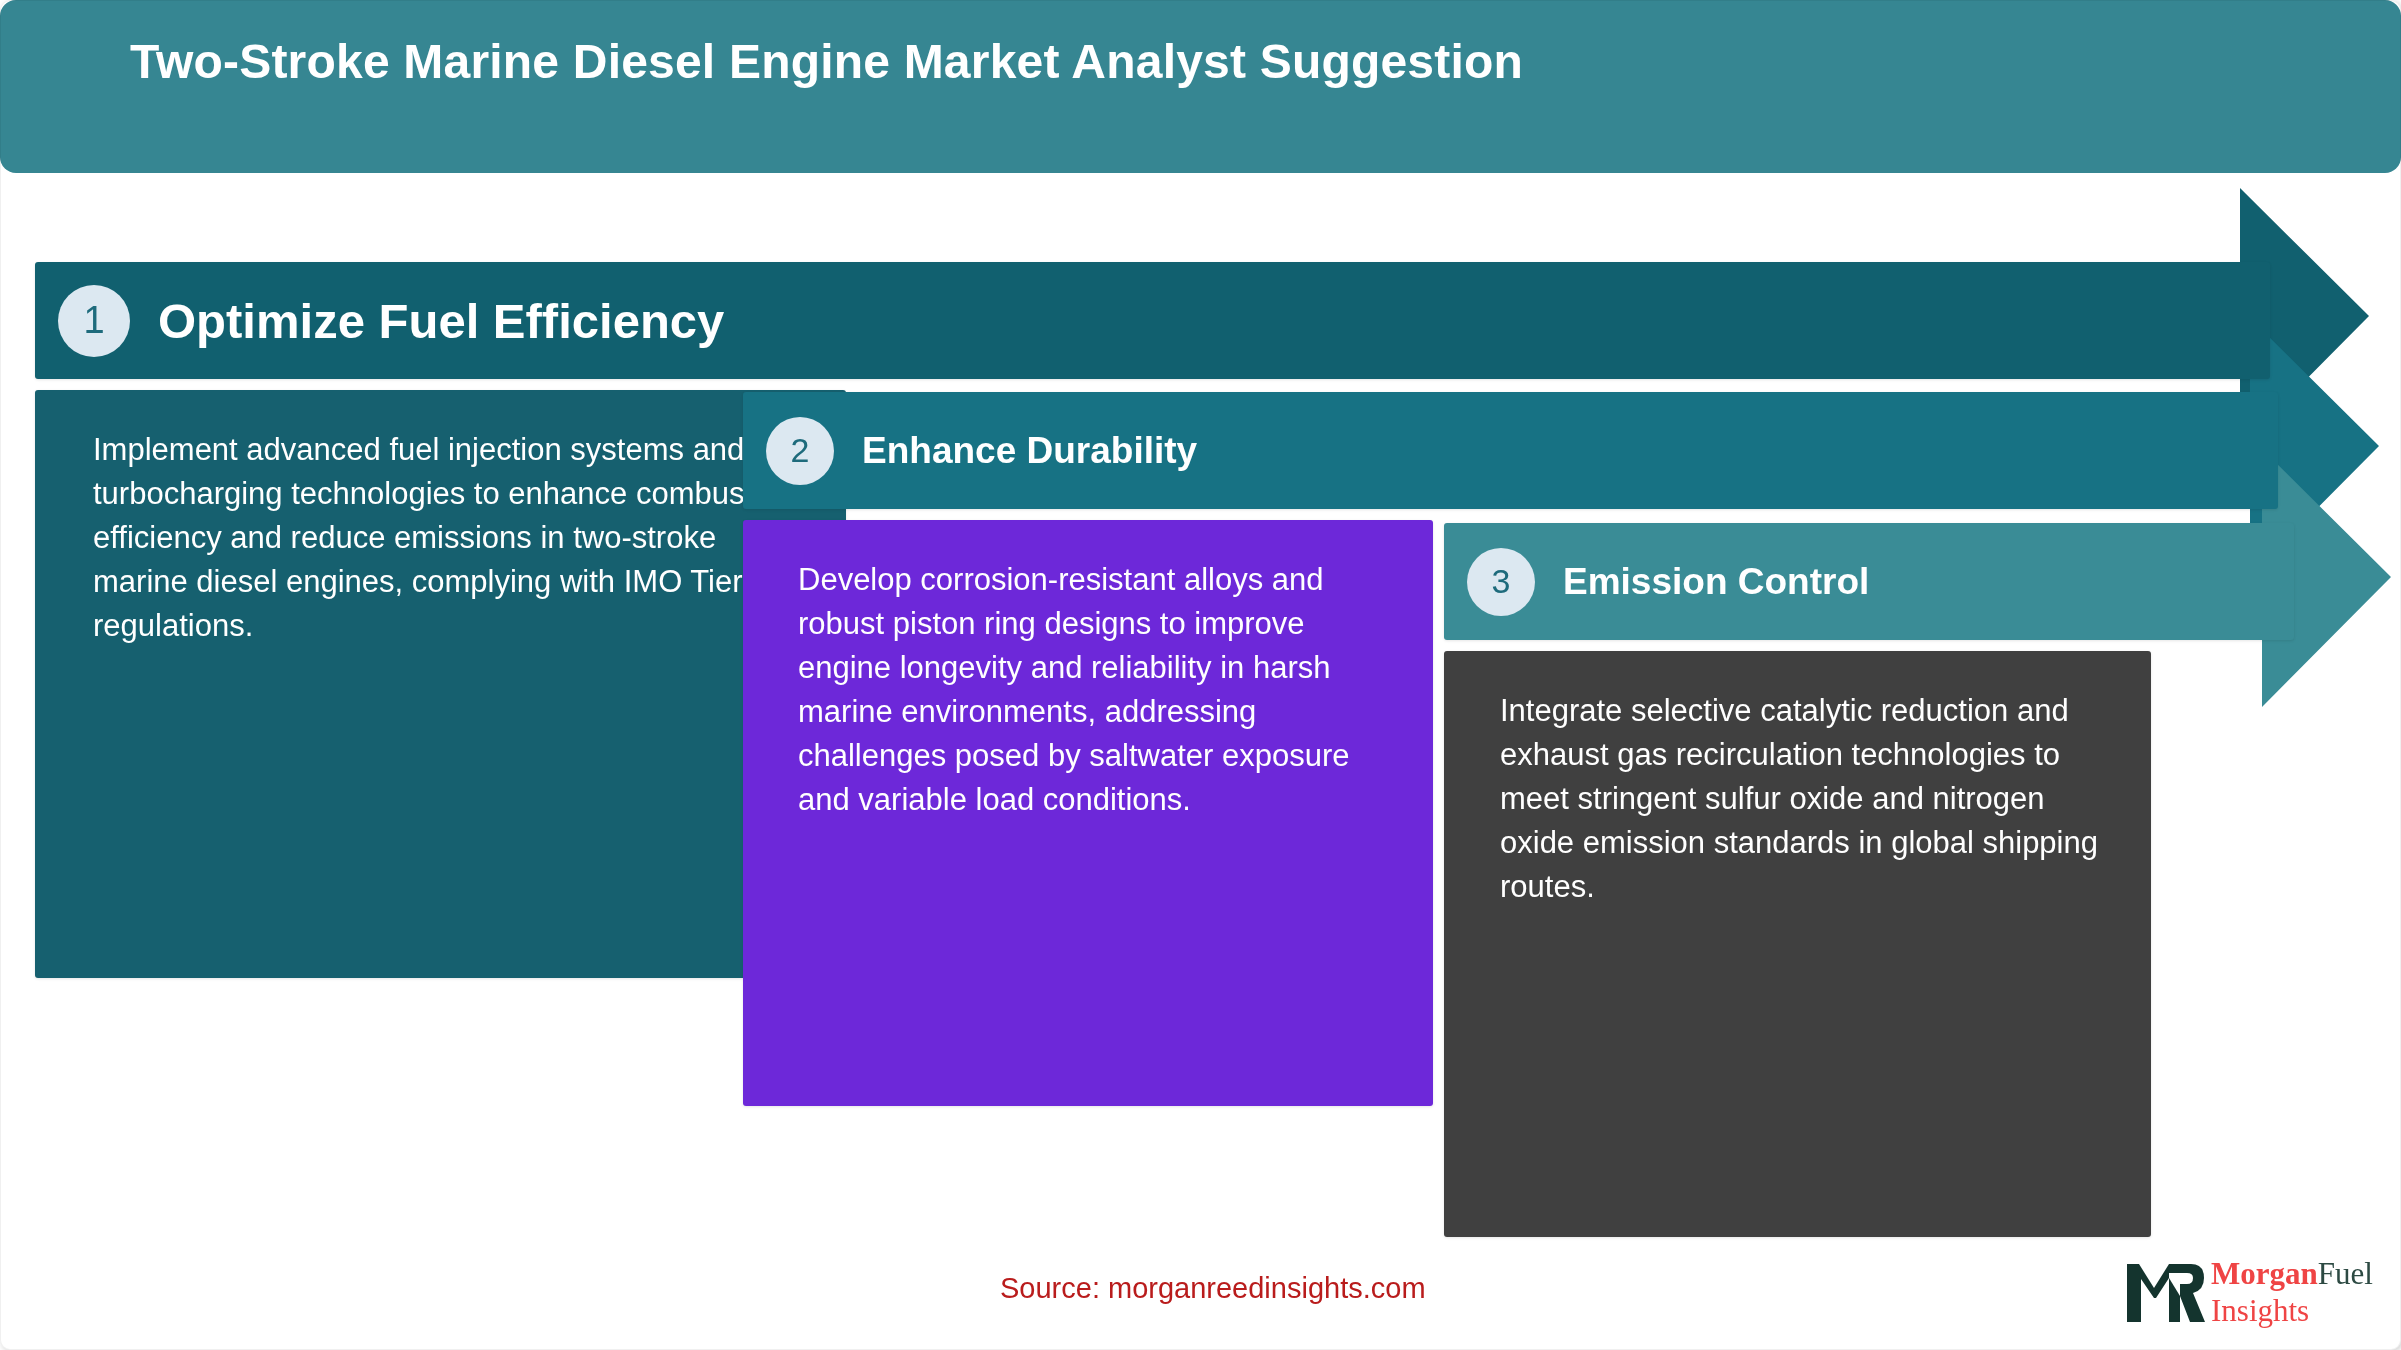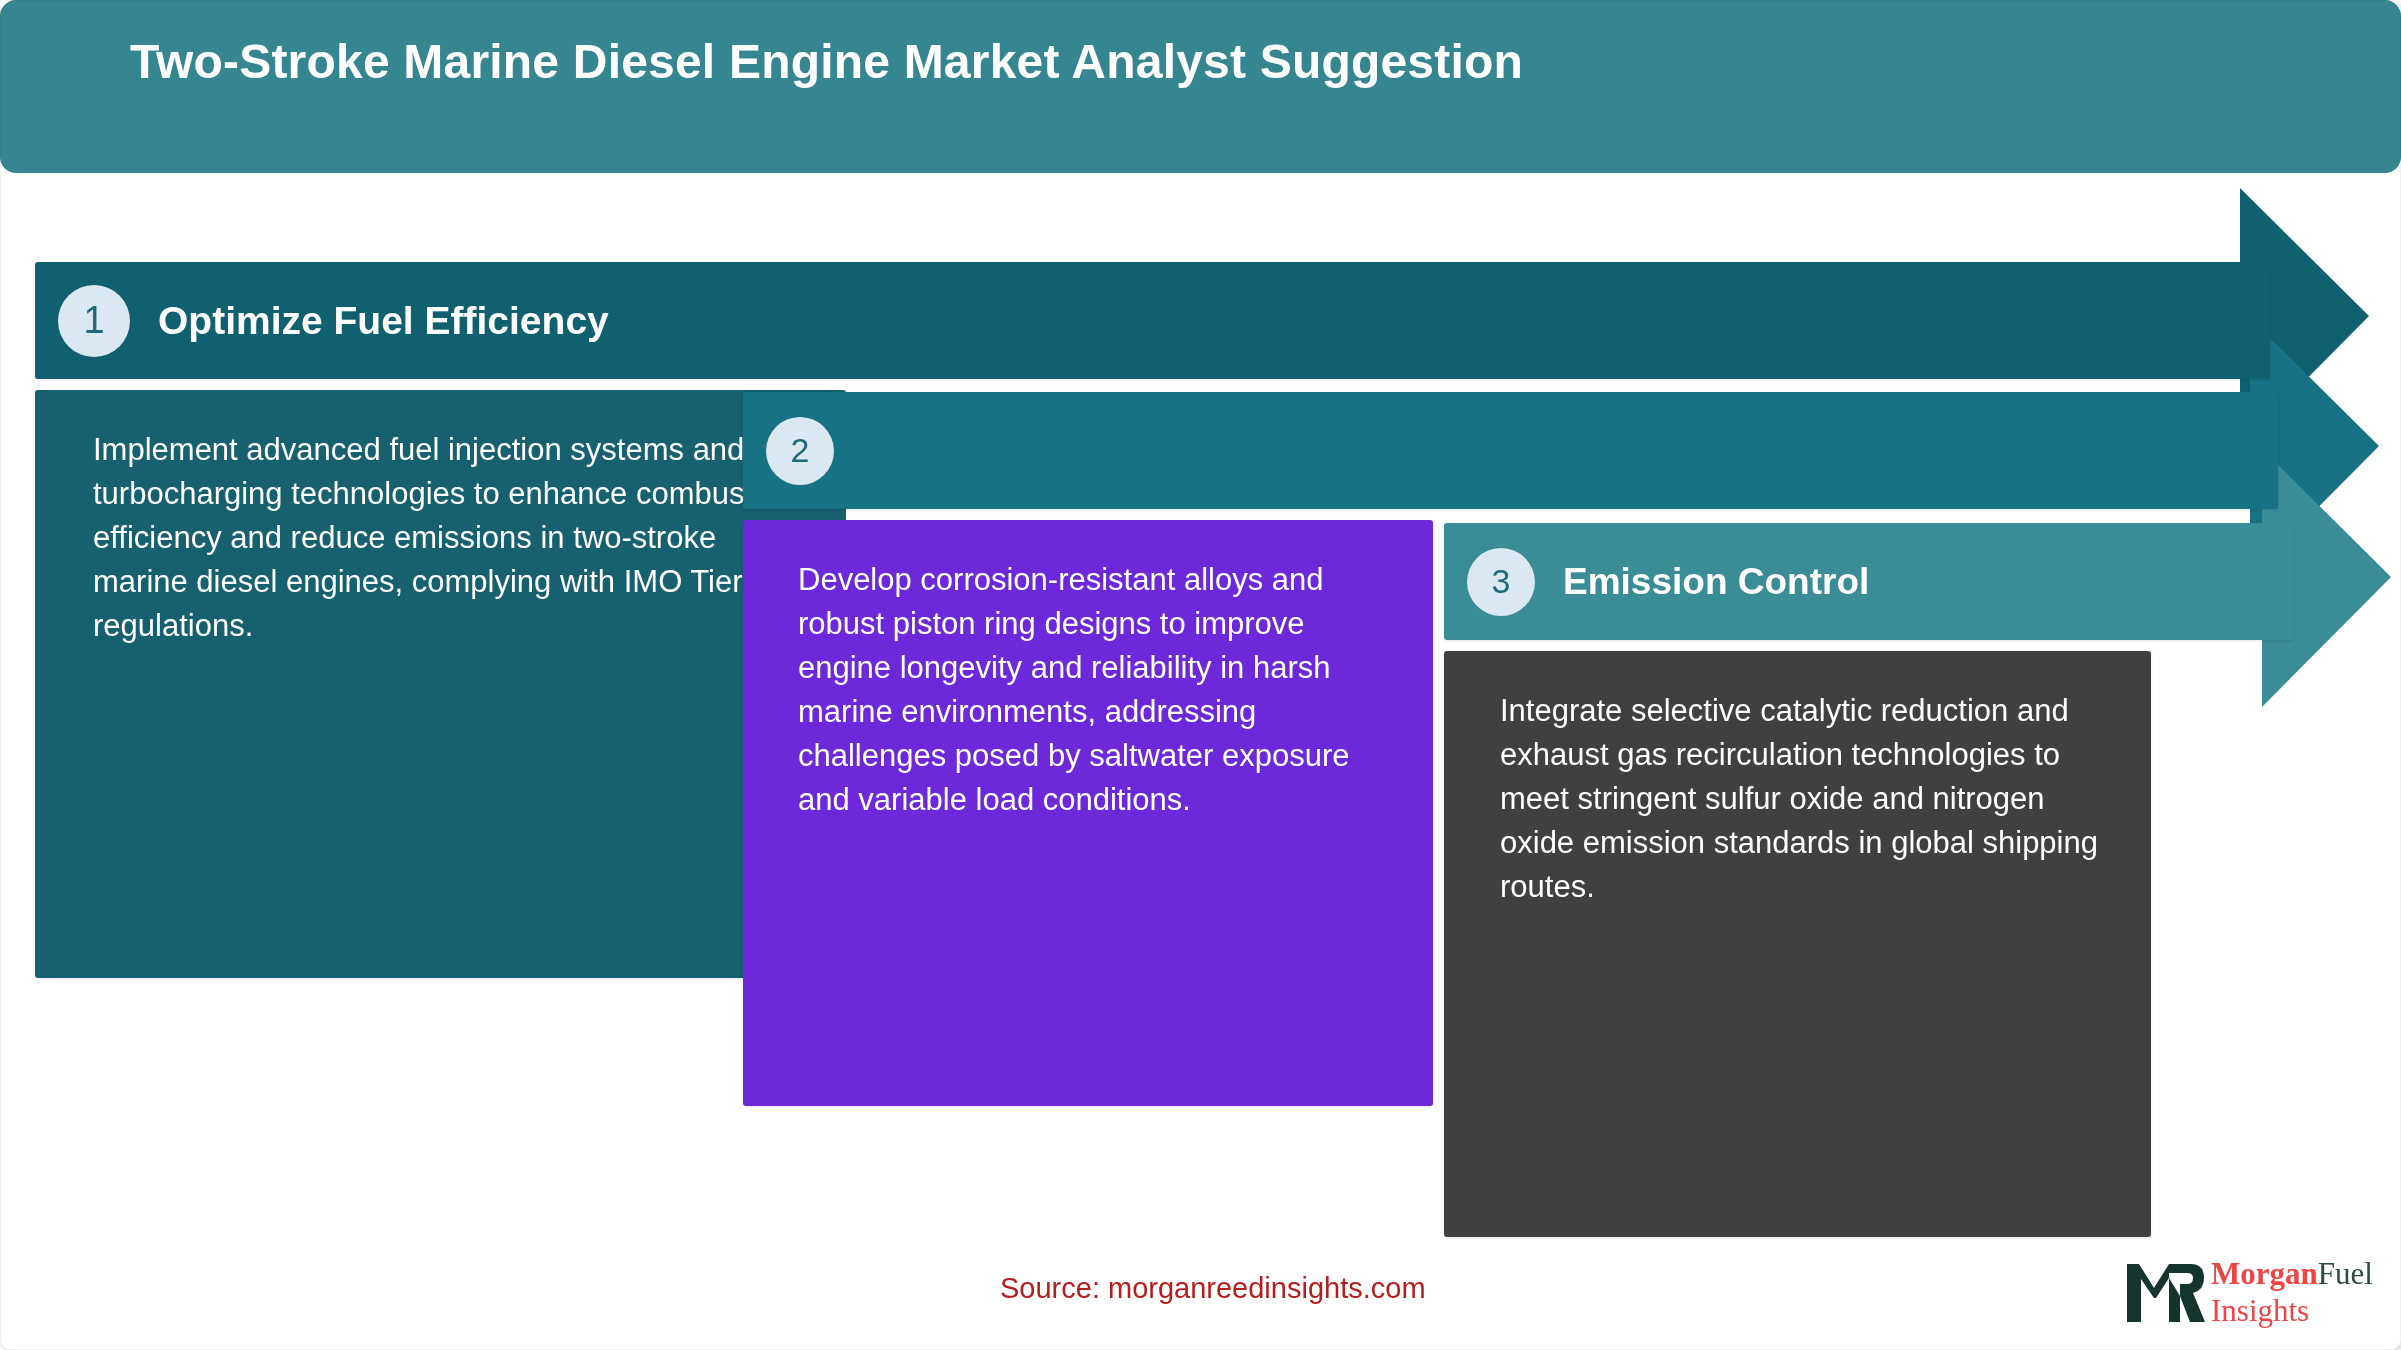--- a/index.html
+++ b/index.html
@@ -105,21 +105,21 @@
     font-weight: normal;
     margin-left: 23px;
   }
   .step-band-2 .step-num,
   .step-band-3 .step-num {
     width: 68px; height: 68px; min-width: 68px; font-size: 34px;
   }
 
   .step-title {
     color: #ffffff;
-    font-size: 39px;
+    font-size: 49px;
     font-weight: bold;
     margin-left: 28px;
     white-space: nowrap;
   }
   .step-band-2 .step-title,
   .step-band-3 .step-title { font-size: 37px; }
 
   
   .step-card {
     position: absolute;
@@ -214,20 +214,21 @@
   <div class="step-band step-band-1">
     <div class="step-num">1</div>
     <div class="step-title">Optimize Fuel Efficiency</div>
   </div>
   <div class="step-card step-card-1">
     <div class="step-desc">Implement advanced fuel injection systems and turbocharging technologies to enhance combustion efficiency and reduce emissions in two-stroke marine diesel engines, complying with IMO Tier III regulations.</div>
   </div>
 
   <div class="step-band step-band-2">
     <div class="step-num">2</div>
+    <div class="step-title">Enhance Durability</div>
   </div>
   <div class="step-card step-card-2">
     <div class="step-desc">Develop corrosion-resistant alloys and robust piston ring designs to improve engine longevity and reliability in harsh marine environments, addressing challenges posed by saltwater exposure and variable load conditions.</div>
   </div>
 
   <div class="step-band step-band-3">
     <div class="step-num">3</div>
     <div class="step-title">Emission Control</div>
   </div>
   <div class="step-card step-card-3">

